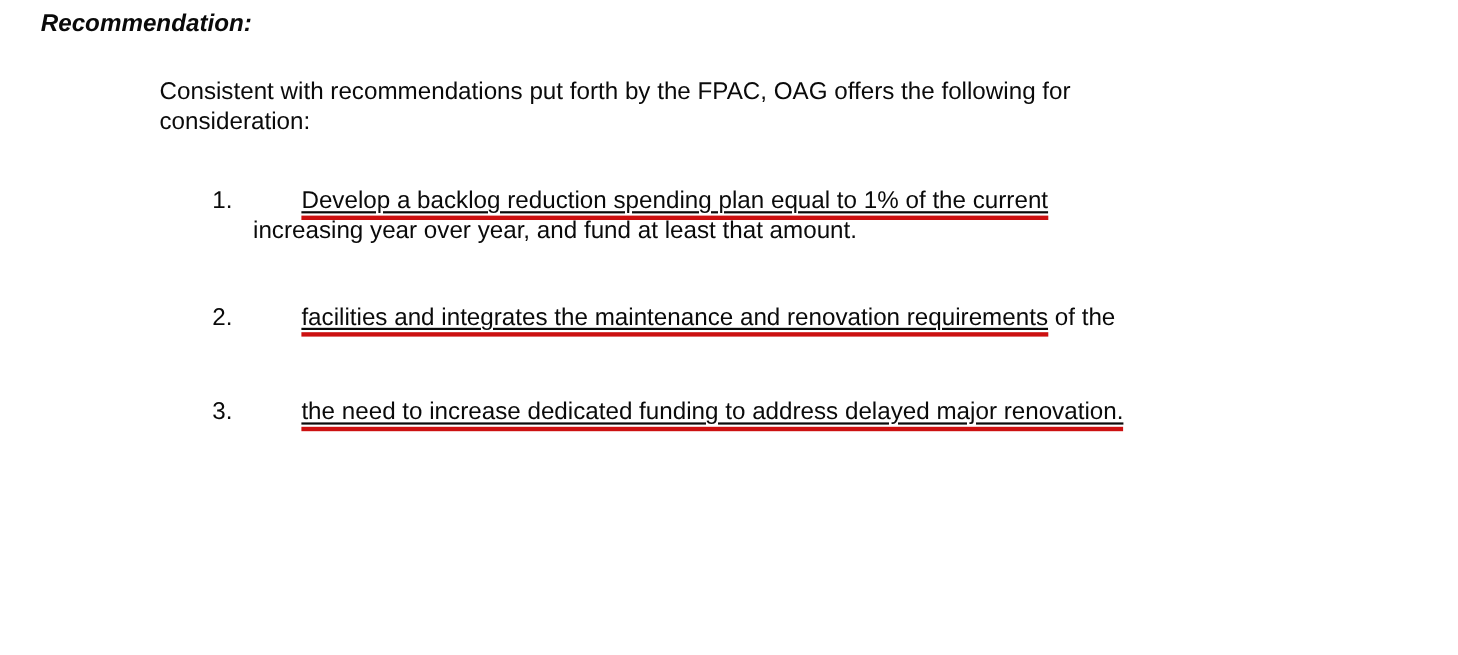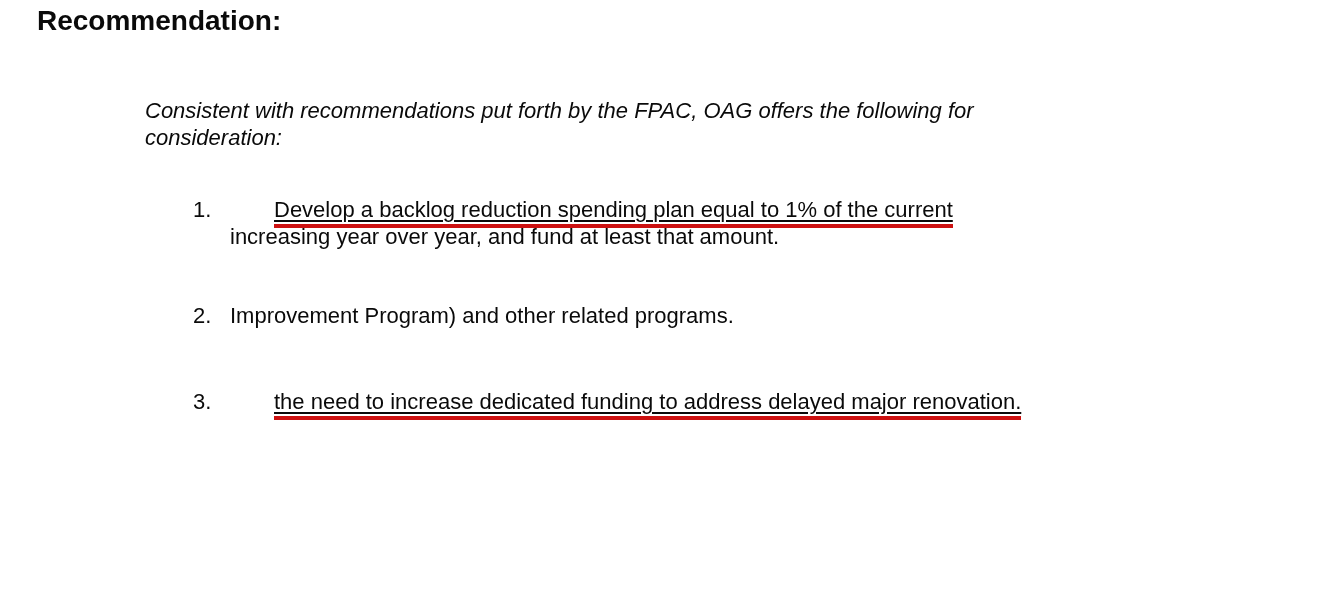--- a/index.html
+++ b/index.html
@@ -12,24 +12,25 @@
     background: var(--bg);
     color: var(--ink);
     font-family: "Liberation Sans", sans-serif;
     font-size: 22px;
     line-height: 27px;
     padding: 7px 0 0 37px;
     overflow: hidden;
   }
   .heading {
     font-weight: bold;
-    font-size: 28px;
+    font-size: 22px;
     line-height: 27px;
+    font-style: italic;
   }
-  .intro { margin: 63px 0 0 108px; font-style: italic; }
+  .intro { margin: 35px 0 0 108px; }
   .list  { margin: 45px 0 0 156px; }
   .line  { white-space: pre; }
   .item  { display: flex; }
   .item + .item { margin-top: 52px; }
   .item:nth-child(3) { margin-top: 59px; }
   .num   { width: 37px; flex: none; }
   .body  { flex: 1; min-width: 0; }
   .seg.marked {
     text-decoration: underline;
     text-decoration-thickness: 2px;
@@ -54,21 +55,21 @@
       <div class="item">
         <div class="num">1.</div>
         <div class="body">
           <div class="line"><span class="seg marked">Develop a backlog reduction spending plan equal to 1% of the current</span></div>
           <div class="line"><span class="seg">increasing year over year, and fund at least that amount.</span></div>
         </div>
       </div>
       <div class="item">
         <div class="num">2.</div>
         <div class="body">
-          <div class="line"><span class="seg">Improvement Program) and other related programs.</span></div>
+          <div class="line"><span class="seg marked">facilities and integrates the maintenance and renovation requirements</span><span class="seg"> of the</span></div>
         </div>
       </div>
       <div class="item">
         <div class="num">3.</div>
         <div class="body">
           <div class="line"><span class="seg marked">the need to increase dedicated funding to address delayed major renovation.</span></div>
         </div>
       </div>
     </div>
 </div>

